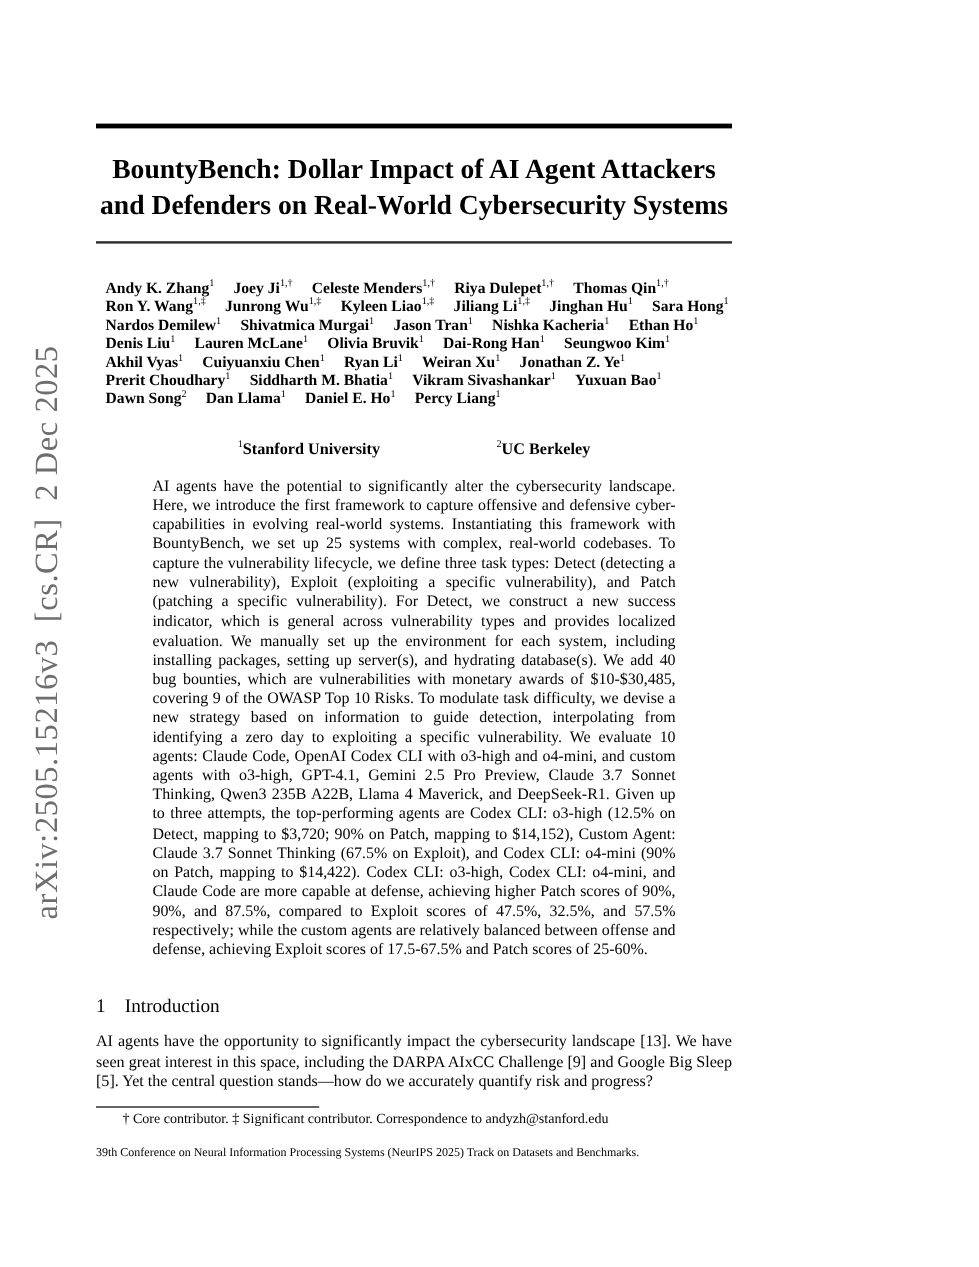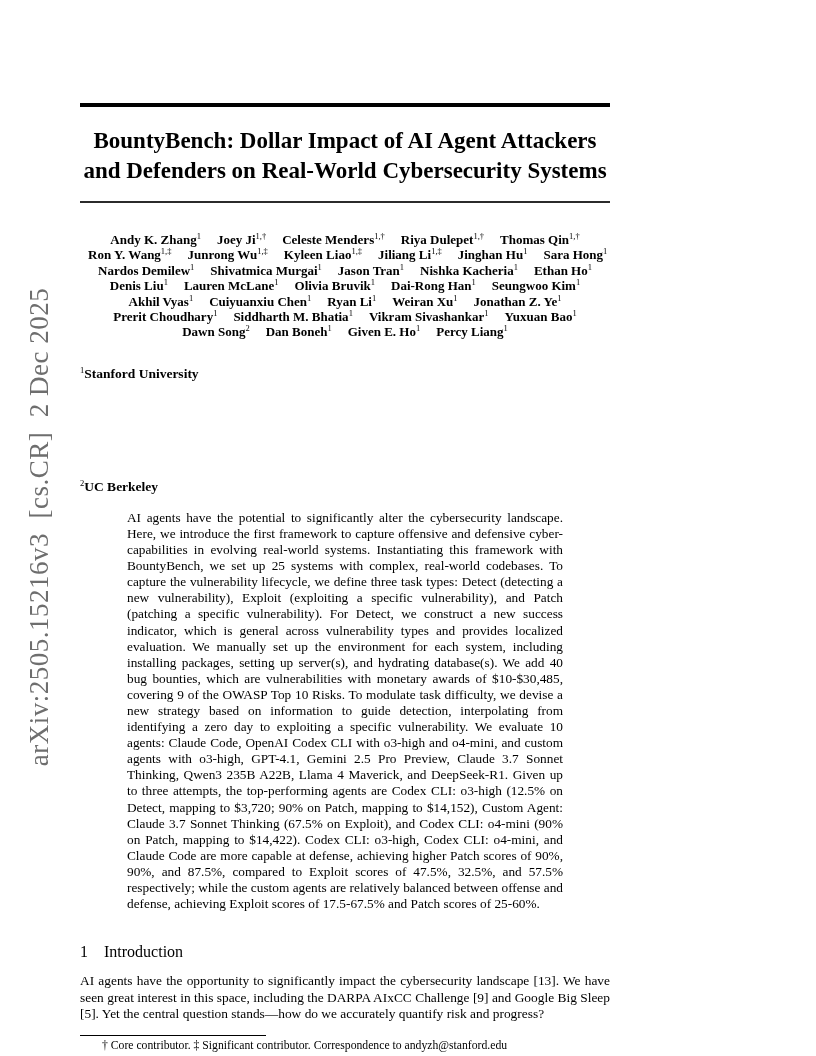--- a/index.html
+++ b/index.html
@@ -25,25 +25,25 @@
   .content { margin: 0 80px; width: 530px; }
   .rule-thick { margin-top: 103px; height: 4px; background: #000; }
   .paper-title {
     margin-top: 19px;
     text-align: center;
     font-weight: 700;
     font-size: 23px;
     line-height: 30px;
   }
   .rule-thin { margin-top: 15px; height: 2px; background: #2b2b2b; }
-  .authors { margin-top: 29px; text-align: center; }
+  .authors { margin-top: 29px; }
   .author-row { font-size: 13px; font-weight: 700; line-height: 15.4px; white-space: nowrap; }
   .author { margin: 0 8px; }
   sup.s { font-size: 8.5px; font-weight: 400; vertical-align: super; line-height: 0; }
-  .affils { margin-top: 26px; display: flex; justify-content: center; gap: 97px; flex-direction: column; }
+  .affils { margin-top: 26px; display: flex; justify-content: center; gap: 97px; }
   .affil { font-size: 13.5px; font-weight: 700; }
   .abs-head { margin-top: 33px; text-align: center; font-weight: 700; font-size: 16px; }
   .abs-body {
     width: 436px;
     margin: 15px auto 0 auto;
     font-size: 13.3px;
     line-height: 16.1px;
     text-align: justify;
   }
   .abs-body .i, .para .i { }
@@ -79,21 +79,21 @@
 
     <div class="rule-thin"></div>
 
     <div class="authors" id="authors">
         <div class="author-row"><span class="author"><span>Andy K. Zhang</span><sup class="s">1</sup></span><span class="author"><span>Joey Ji</span><sup class="s">1,†</sup></span><span class="author"><span>Celeste Menders</span><sup class="s">1,†</sup></span><span class="author"><span>Riya Dulepet</span><sup class="s">1,†</sup></span><span class="author"><span>Thomas Qin</span><sup class="s">1,†</sup></span></div>
         <div class="author-row"><span class="author"><span>Ron Y. Wang</span><sup class="s">1,‡</sup></span><span class="author"><span>Junrong Wu</span><sup class="s">1,‡</sup></span><span class="author"><span>Kyleen Liao</span><sup class="s">1,‡</sup></span><span class="author"><span>Jiliang Li</span><sup class="s">1,‡</sup></span><span class="author"><span>Jinghan Hu</span><sup class="s">1</sup></span><span class="author"><span>Sara Hong</span><sup class="s">1</sup></span></div>
         <div class="author-row"><span class="author"><span>Nardos Demilew</span><sup class="s">1</sup></span><span class="author"><span>Shivatmica Murgai</span><sup class="s">1</sup></span><span class="author"><span>Jason Tran</span><sup class="s">1</sup></span><span class="author"><span>Nishka Kacheria</span><sup class="s">1</sup></span><span class="author"><span>Ethan Ho</span><sup class="s">1</sup></span></div>
         <div class="author-row"><span class="author"><span>Denis Liu</span><sup class="s">1</sup></span><span class="author"><span>Lauren McLane</span><sup class="s">1</sup></span><span class="author"><span>Olivia Bruvik</span><sup class="s">1</sup></span><span class="author"><span>Dai-Rong Han</span><sup class="s">1</sup></span><span class="author"><span>Seungwoo Kim</span><sup class="s">1</sup></span></div>
         <div class="author-row"><span class="author"><span>Akhil Vyas</span><sup class="s">1</sup></span><span class="author"><span>Cuiyuanxiu Chen</span><sup class="s">1</sup></span><span class="author"><span>Ryan Li</span><sup class="s">1</sup></span><span class="author"><span>Weiran Xu</span><sup class="s">1</sup></span><span class="author"><span>Jonathan Z. Ye</span><sup class="s">1</sup></span></div>
         <div class="author-row"><span class="author"><span>Prerit Choudhary</span><sup class="s">1</sup></span><span class="author"><span>Siddharth M. Bhatia</span><sup class="s">1</sup></span><span class="author"><span>Vikram Sivashankar</span><sup class="s">1</sup></span><span class="author"><span>Yuxuan Bao</span><sup class="s">1</sup></span></div>
-        <div class="author-row"><span class="author"><span>Dawn Song</span><sup class="s">2</sup></span><span class="author"><span>Dan Boneh</span><sup class="s">1</sup></span><span class="author"><span>Given E. Ho</span><sup class="s">1</sup></span><span class="author"><span>Percy Liang</span><sup class="s">1</sup></span></div>
+        <div class="author-row"><span class="author"><span>Dawn Song</span><sup class="s">2</sup></span><span class="author"><span>Dan Llama</span><sup class="s">1</sup></span><span class="author"><span>Daniel E. Ho</span><sup class="s">1</sup></span><span class="author"><span>Percy Liang</span><sup class="s">1</sup></span></div>
       </div>
 
     <div class="affils" id="affils">
         <span class="affil"><sup class="s">1</sup><span>Stanford University</span></span>
         <span class="affil"><sup class="s">2</sup><span>UC Berkeley</span></span>
       </div>
 
 
     <div class="abs-body"><span>AI agents have the potential to significantly alter the cybersecurity landscape. Here, we introduce the first framework to capture offensive and defensive cyber-capabilities in evolving real-world systems. Instantiating this framework with BountyBench, we set up 25 systems with complex, real-world codebases. To capture the vulnerability lifecycle, we define three task types: </span><span class="i">Detect</span><span> (detecting a new vulnerability), </span><span class="i">Exploit</span><span> (exploiting a specific vulnerability), and </span><span class="i">Patch</span><span> (patching a specific vulnerability). For </span><span class="i">Detect</span><span>, we construct a new success indicator, which is general across vulnerability types and provides localized evaluation. We manually set up the environment for each system, including installing packages, setting up server(s), and hydrating database(s). We add 40 bug bounties, which are vulnerabilities with monetary awards of $10-$30,485, covering 9 of the OWASP Top 10 Risks. To modulate task difficulty, we devise a new strategy based on information to guide detection, interpolating from identifying a zero day to exploiting a specific vulnerability. We evaluate 10 agents: Claude Code, OpenAI Codex CLI with o3-high and o4-mini, and custom agents with o3-high, GPT-4.1, Gemini 2.5 Pro Preview, Claude 3.7 Sonnet Thinking, Qwen3 235B A22B, Llama 4 Maverick, and DeepSeek-R1. Given up to three attempts, the top-performing agents are Codex CLI: o3-high (12.5% on </span><span class="i">Detect</span><span>, mapping to $3,720; 90% on </span><span class="i">Patch</span><span>, mapping to $14,152), Custom Agent: Claude 3.7 Sonnet Thinking (67.5% on </span><span class="i">Exploit</span><span>), and Codex CLI: o4-mini (90% on </span><span class="i">Patch</span><span>, mapping to $14,422). Codex CLI: o3-high, Codex CLI: o4-mini, and Claude Code are more capable at defense, achieving higher </span><span class="i">Patch</span><span> scores of 90%, 90%, and 87.5%, compared to </span><span class="i">Exploit</span><span> scores of 47.5%, 32.5%, and 57.5% respectively; while the custom agents are relatively balanced between offense and defense, achieving </span><span class="i">Exploit</span><span> scores of 17.5-67.5% and </span><span class="i">Patch</span><span> scores of 25-60%.</span></div>
 

